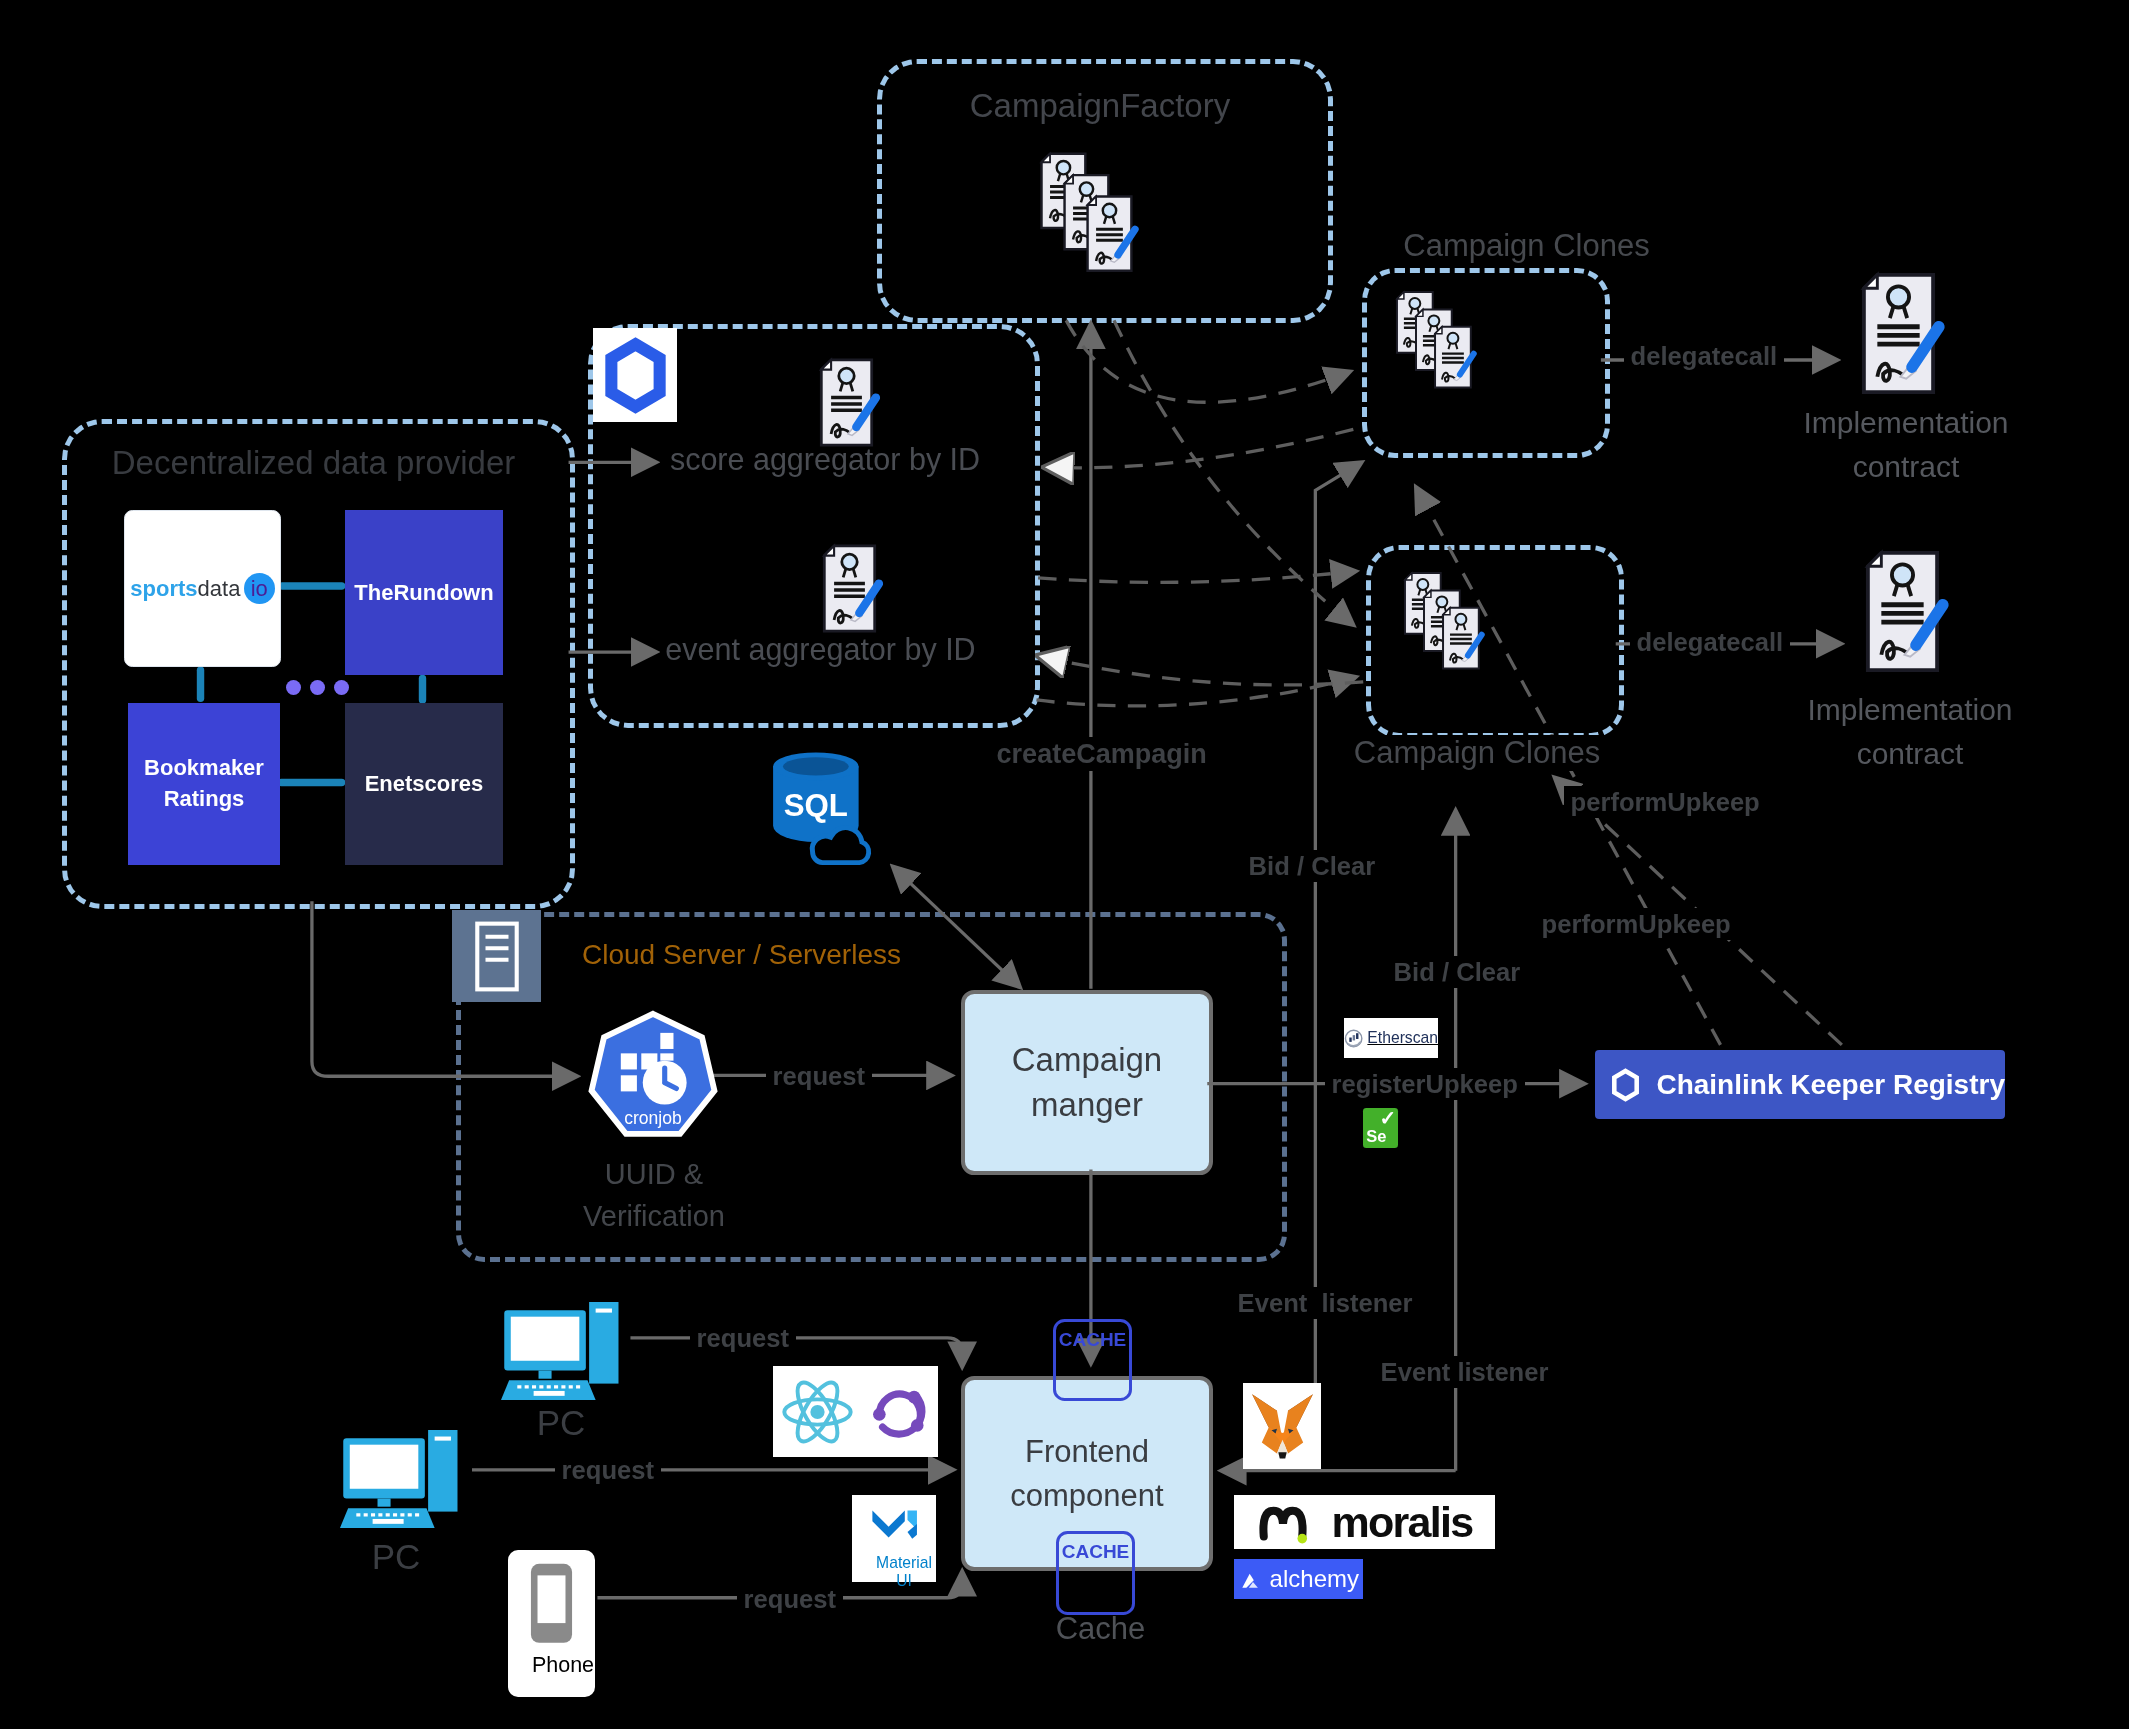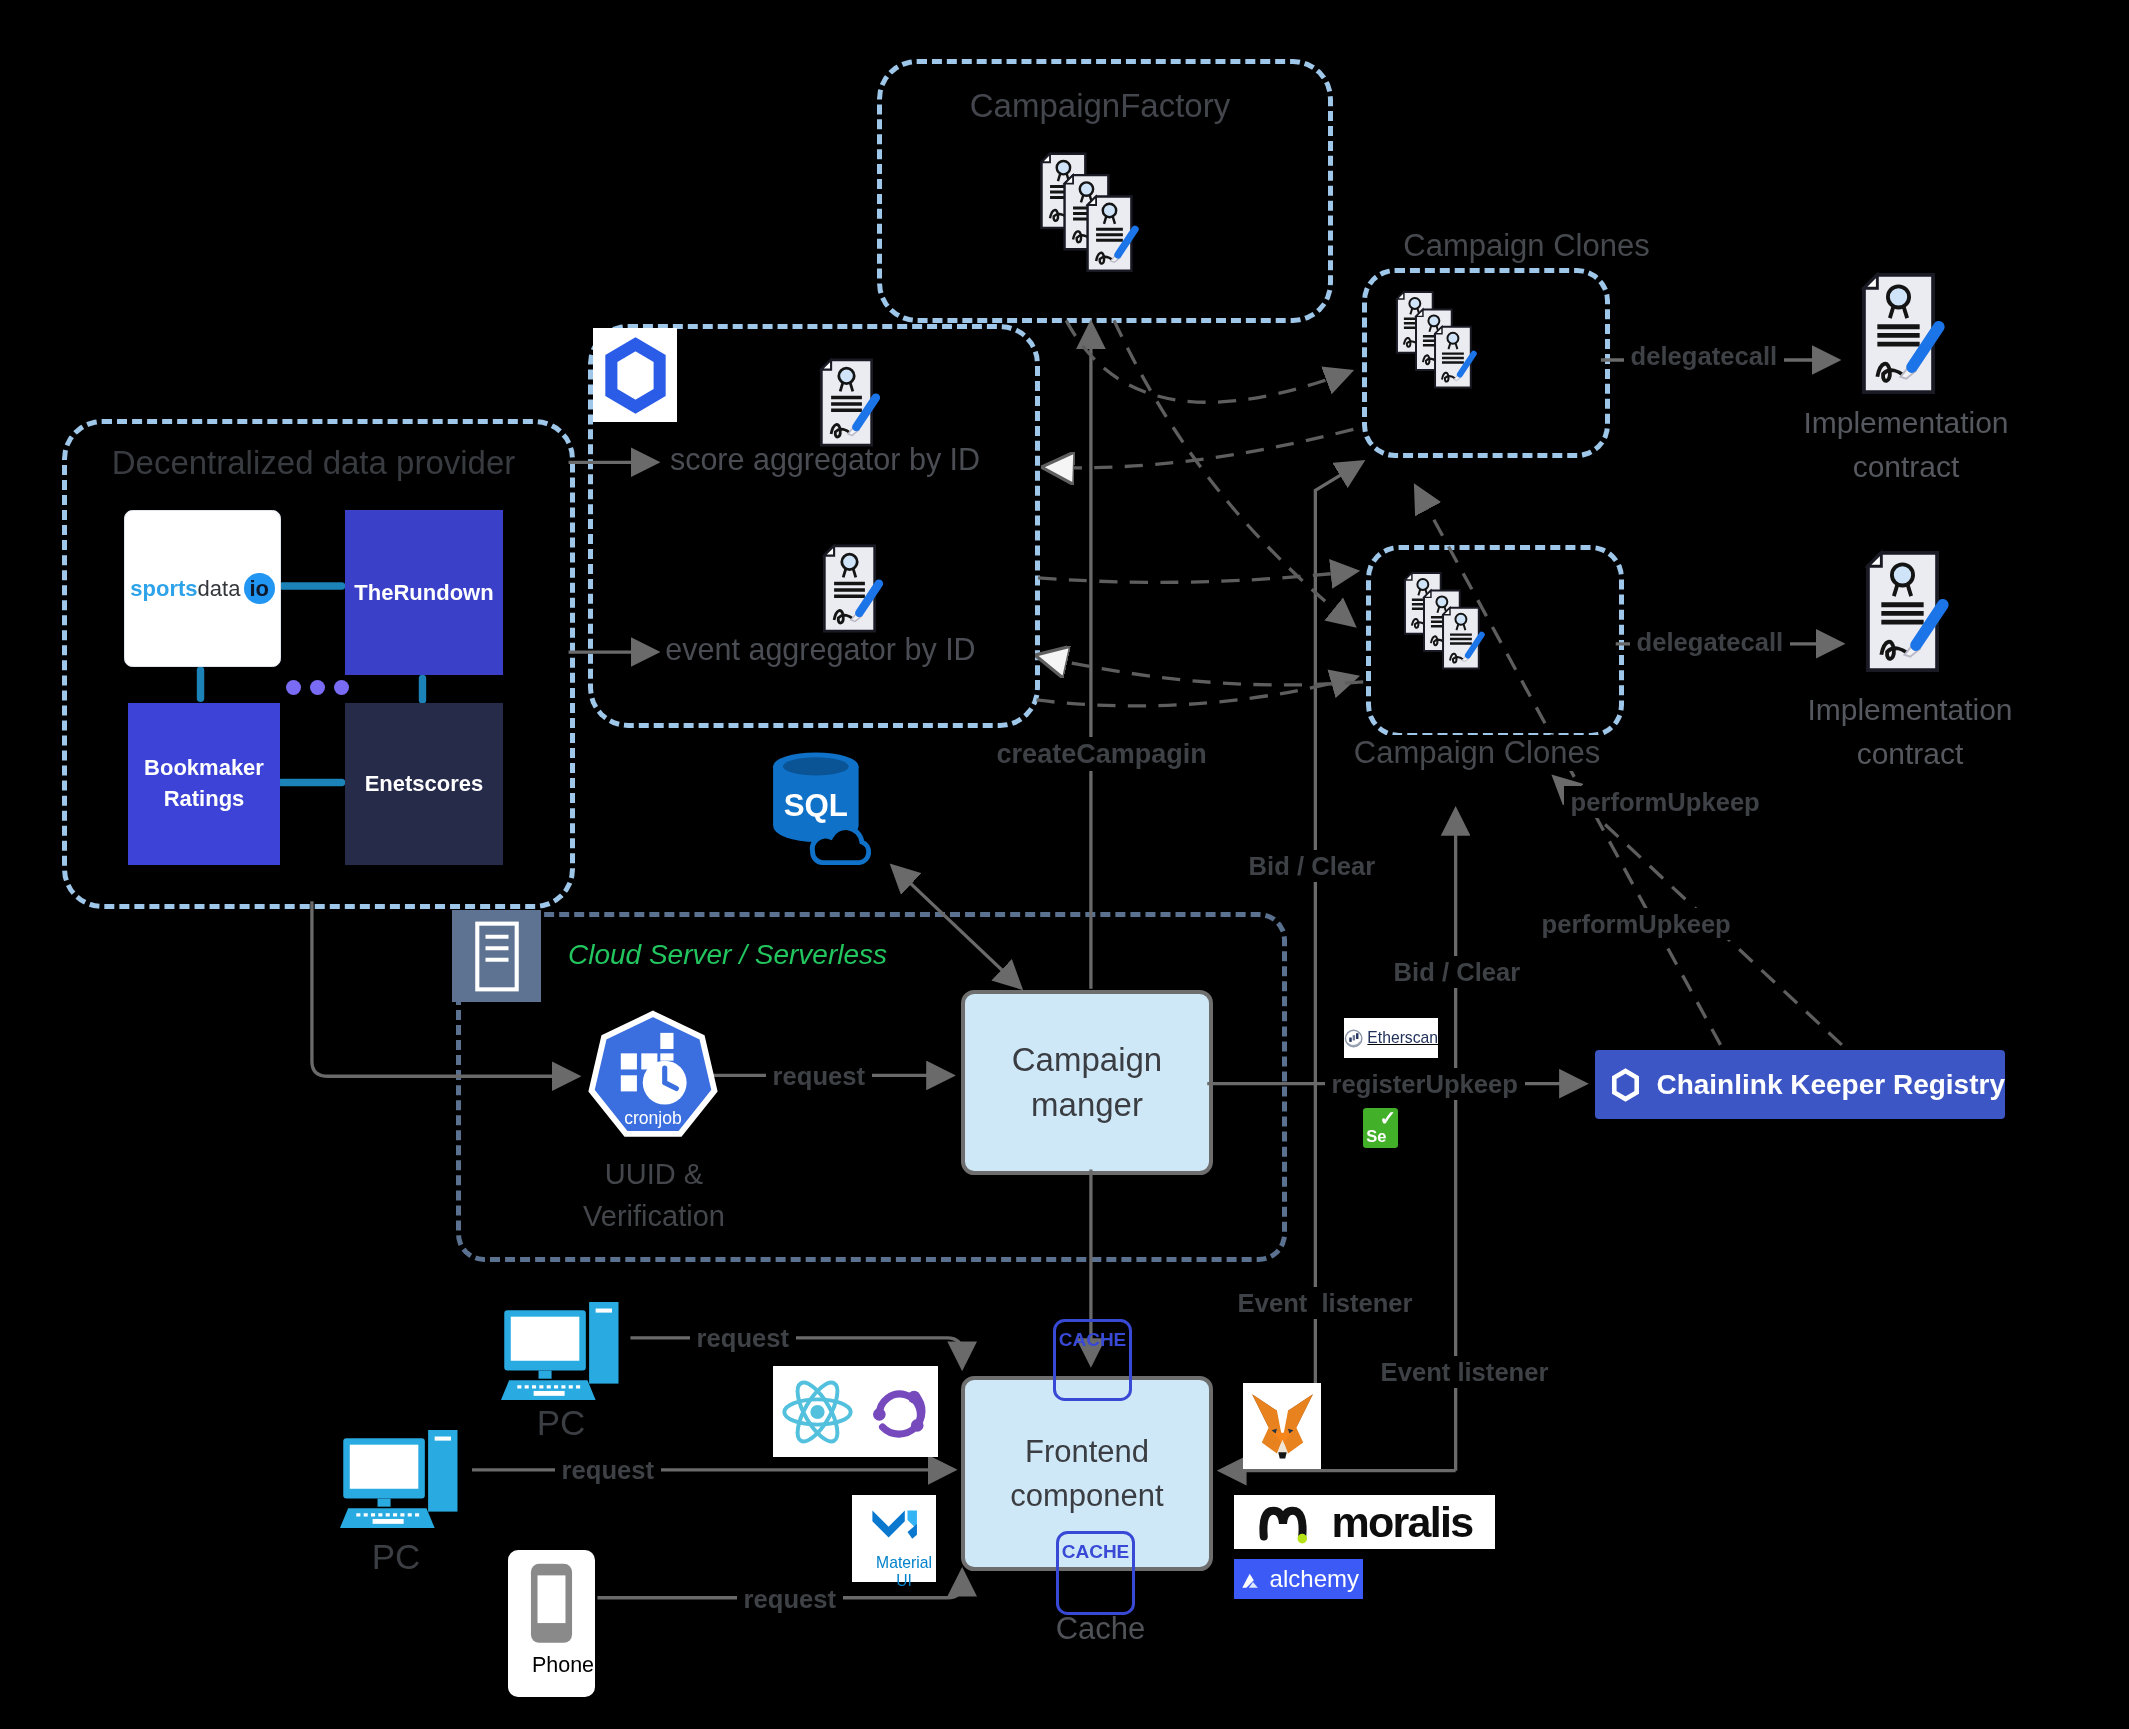--- a/index.html
+++ b/index.html
@@ -104,21 +104,21 @@
   </svg>
 
   <div class="title" style="left:877px;top:87px;width:446px;font-size:33px;color:#43464c;">CampaignFactory</div>
   <div class="title" style="left:1353px;top:228px;width:347px;font-size:31px;color:#46494e;">Campaign Clones</div>
   <div class="title" style="left:1320px;top:735px;width:314px;font-size:31px;color:#46494e;background:#000;z-index:3;">Campaign Clones</div>
   <div class="title" style="left:1774px;top:401px;width:264px;font-size:30px;line-height:1.45;color:#55585e;">Implementation contract</div>
   <div class="title" style="left:1778px;top:688px;width:264px;font-size:30px;line-height:1.45;color:#55585e;">Implementation contract</div>
   <div class="title" style="left:62px;top:444px;width:503px;font-size:33px;color:#383b40;">Decentralized data provider</div>
   <div class="title" style="left:635px;top:442px;width:380px;font-size:30.5px;color:#4a4d53;">score aggregator by ID</div>
   <div class="title" style="left:635px;top:632px;width:371px;font-size:30.5px;color:#4a4d53;">event aggregator by ID</div>
-  <div class="title" style="left:568px;top:939px;width:347px;text-align:left;font-size:28px;color:#22c55e;font-style:italic;">Cloud Server / Serverless</div>
+  <div class="title" style="left:568px;top:939px;width:347px;text-align:center;font-size:28px;color:#a16207;">Cloud Server / Serverless</div>
   <div class="title" style="left:555px;top:1153px;width:198px;font-size:29px;line-height:1.45;color:#43464b;">UUID &amp; Verification</div>
   <div class="title" style="left:1026px;top:1611px;width:149px;font-size:31px;color:#4f5257;">Cache</div>
   <div class="title" style="left:495px;top:1403px;width:132px;font-size:35px;color:#3b3e43;">PC</div>
   <div class="title" style="left:330px;top:1537px;width:132px;font-size:35px;color:#3b3e43;">PC</div>
 
   <div class="flowlbl" style="left:990px;top:737px;font-size:27px;">createCampagin</div>
   <div class="flowlbl" style="left:690px;top:1322px;">request</div>
   <div class="flowlbl" style="left:555px;top:1454px;">request</div>
   <div class="flowlbl" style="left:737px;top:1583px;">request</div>
   <div class="flowlbl" style="left:766px;top:1060px;">request</div>
@@ -148,21 +148,21 @@
 
   <div class="keeper" style="left:1595px;top:1050px;width:410px;height:69px;">
     <svg width="35" height="40" viewBox="0 0 100 112">
       <polygon points="50,16 82,35 82,77 50,96 18,77 18,35" fill="none" stroke="#ffffff" stroke-width="13"></polygon>
     </svg>
     <span>Chainlink Keeper Registry</span>
   </div>
 
   <div class="tile" style="left:124px;top:510px;width:155px;height:155px;background:#fff;border:1.7px solid #dfe6ee;border-radius:8.3px;">
     <span style="font-size:22px;">
-      <span style="color:#2ea3e9;font-weight:bold;">sports</span><span style="color:#33363b;font-weight:normal;">data</span><span style="background:#2196f3;color:#0f172a;border-radius:50%;display:inline-block;width:31px;height:31px;line-height:31px;margin-left:3.3px;font-weight:bold;">io</span>
+      <span style="color:#2ea3e9;font-weight:bold;">sports</span><span style="color:#33363b;font-weight:normal;">data</span><span style="background:#2196f3;color:#4c1d95;border-radius:50%;display:inline-block;width:31px;height:31px;line-height:31px;margin-left:3.3px;font-weight:normal;">io</span>
     </span>
   </div>
   <div class="tile" style="left:345px;top:510px;width:158px;height:165px;background:#3a41c8;">
     <span>TheRundown</span>
   </div>
   <div class="tile" style="left:128px;top:703px;width:152px;height:162px;background:#3c43d6;">
     <span style="width:124px;line-height:1.4;">Bookmaker Ratings</span>
   </div>
   <div class="tile" style="left:345px;top:703px;width:158px;height:162px;background:#272b4a;">
     <span>Enetscores</span>

